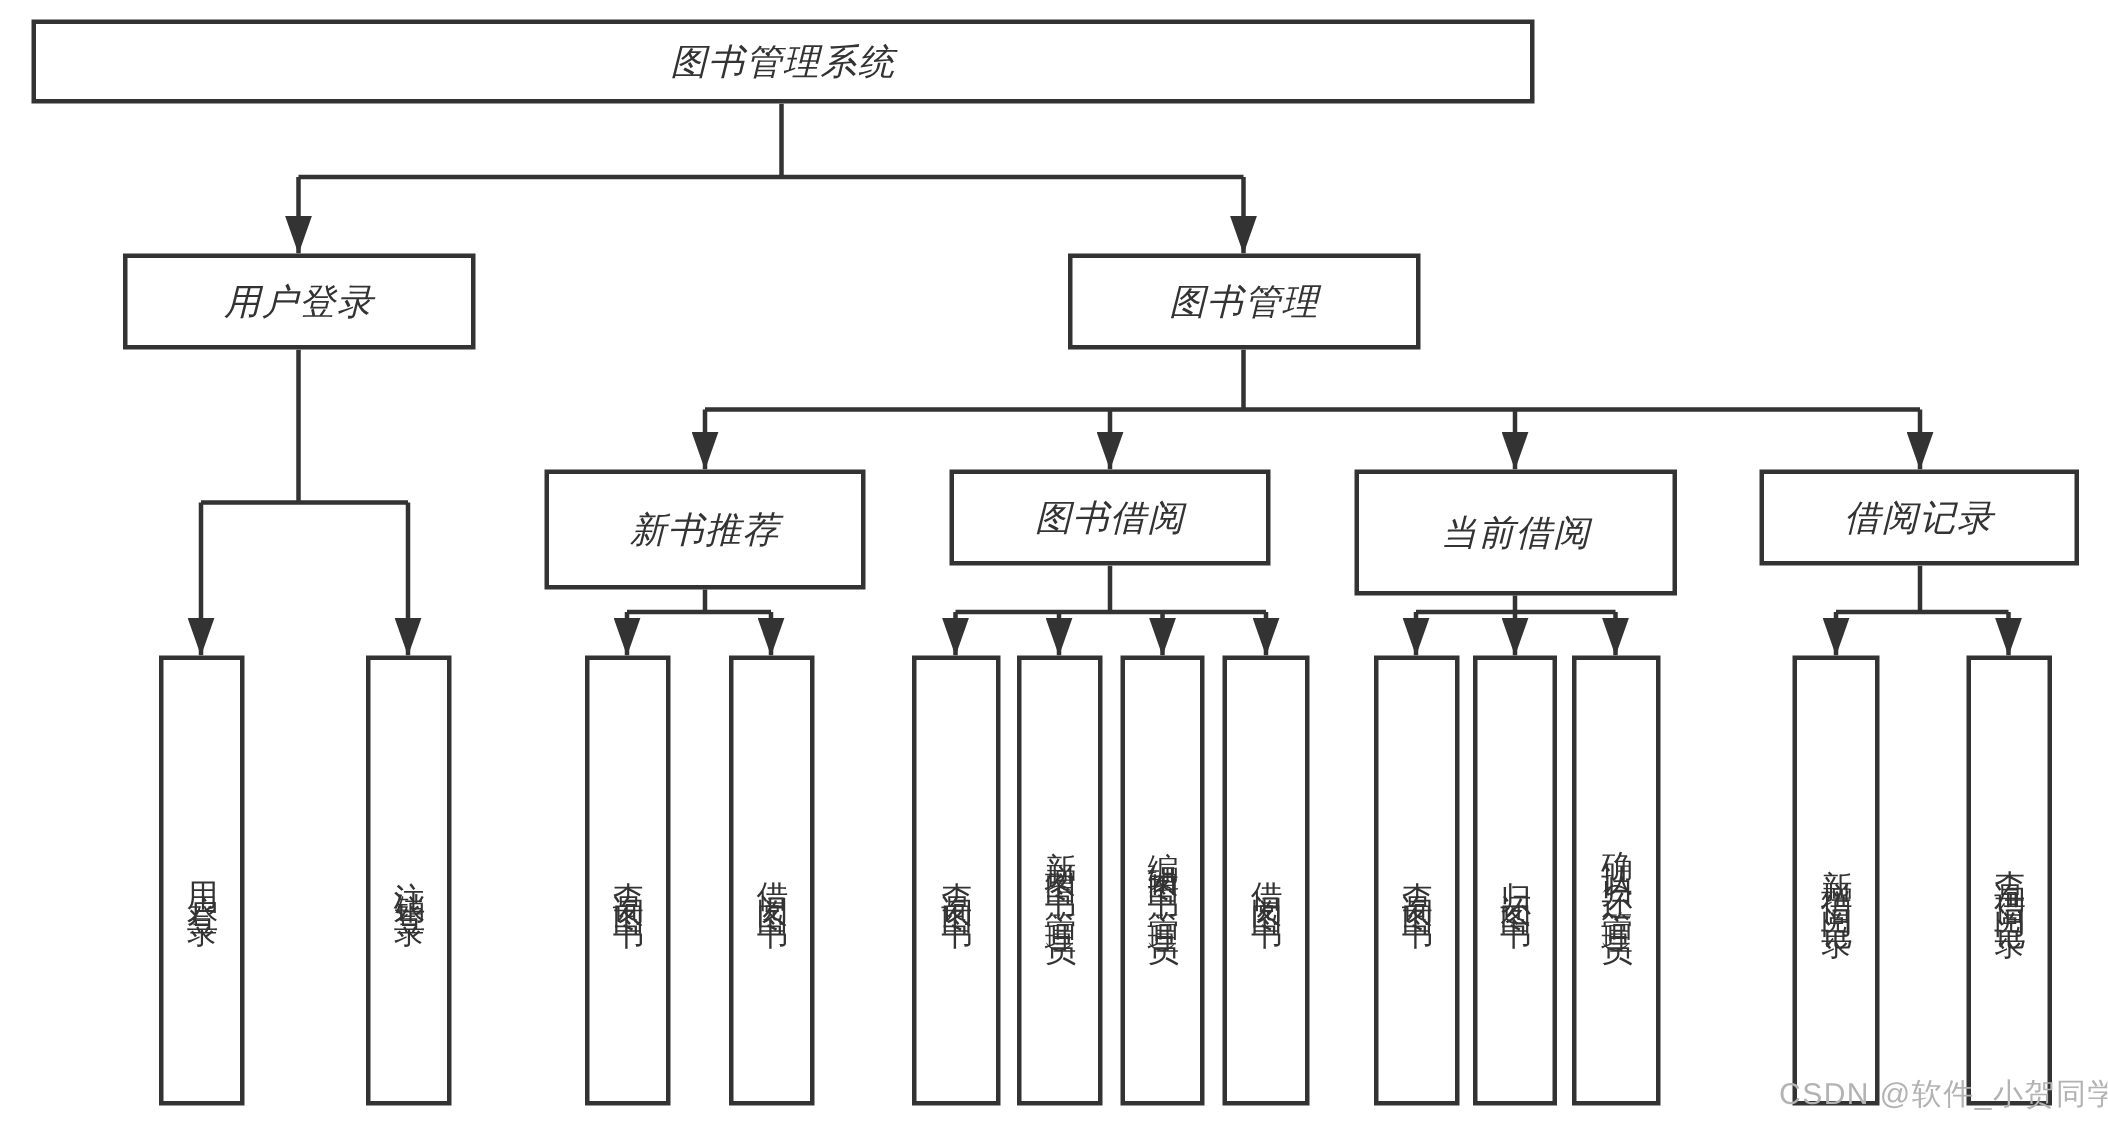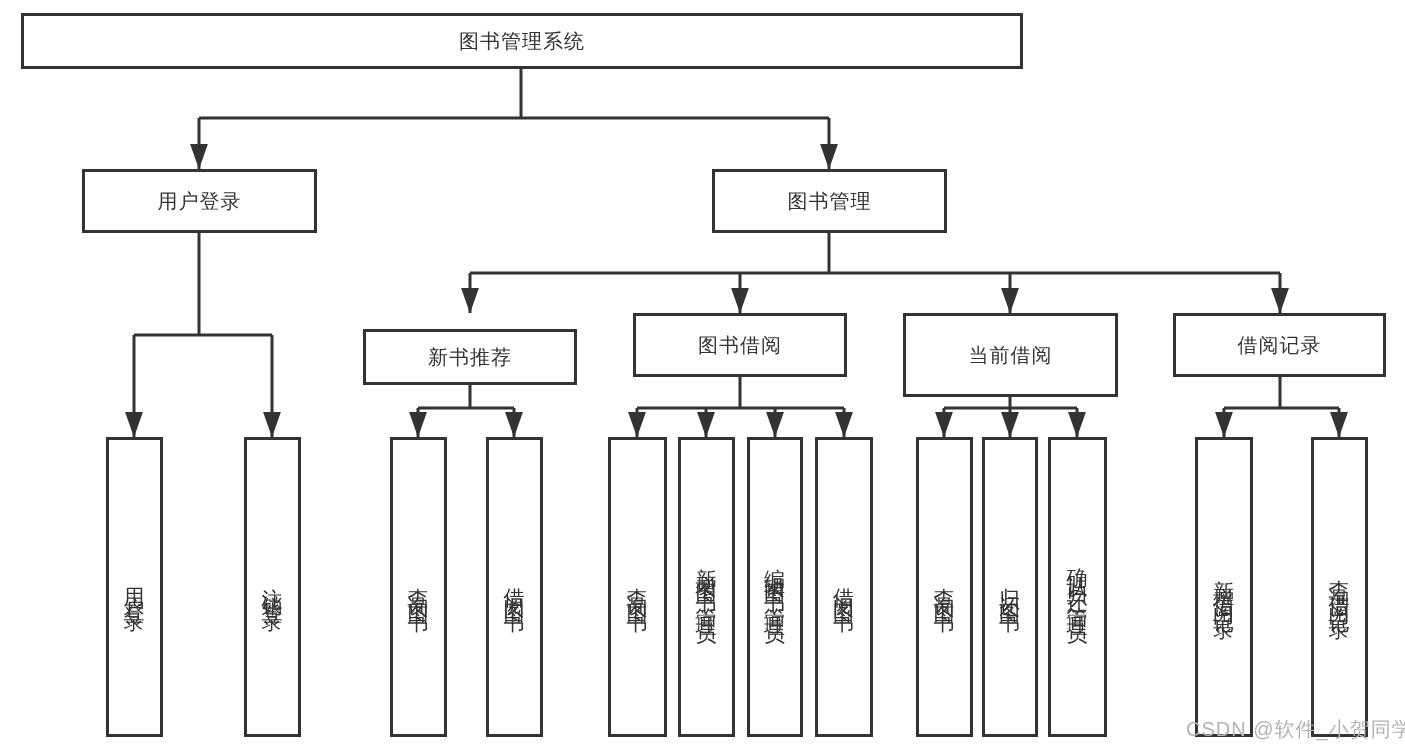--- a/index.html
+++ b/index.html
@@ -25,40 +25,40 @@
     position: absolute;
     border: 3px solid #333333;
     background: #ffffff;
     color: #333333;
     display: flex;
     align-items: center;
     justify-content: center;
     text-align: center;
   }
 
-  .box.h { font-size: 20px; letter-spacing: 1px; }
+  .box.h { font-size: 24px; letter-spacing: 1px; font-style: italic; }
 
   .box.v { font-size: 21px; }
   .box.v .vtext {
     writing-mode: vertical-rl;
     text-orientation: mixed;
     letter-spacing: 8px;
     line-height: 1;
     white-space: nowrap;
   }
 
   
   .n-root  { left: 21px;   top: 13px;  width: 1002px; height: 56px; }
 
   
   .n-login { left: 82px;   top: 169px; width: 235px;  height: 64px; }
   .n-mgmt  { left: 712px;  top: 169px; width: 235px;  height: 64px; text-align: right; }
 
   
-  .n-l3a   { left: 363px;  top: 313px; width: 214px;  height: 56px; margin-top: 16px; }
+  .n-l3a   { left: 363px;  top: 313px; width: 214px;  height: 80px; }
   .n-l3b   { left: 633px;  top: 313px; width: 214px;  height: 64px; }
   .n-l3c   { left: 903px;  top: 313px; width: 215px;  height: 84px; }
   .n-l3d   { left: 1173px; top: 313px; width: 213px;  height: 64px; }
 
   
   .leaf    { top: 437px; height: 300px; }
   .lf-a1   { left: 106px;  width: 57px; }
   .lf-a2   { left: 244px;  width: 57px; }
   .lf-b1   { left: 390px;  width: 57px; }
   .lf-b2   { left: 486px;  width: 57px; }

